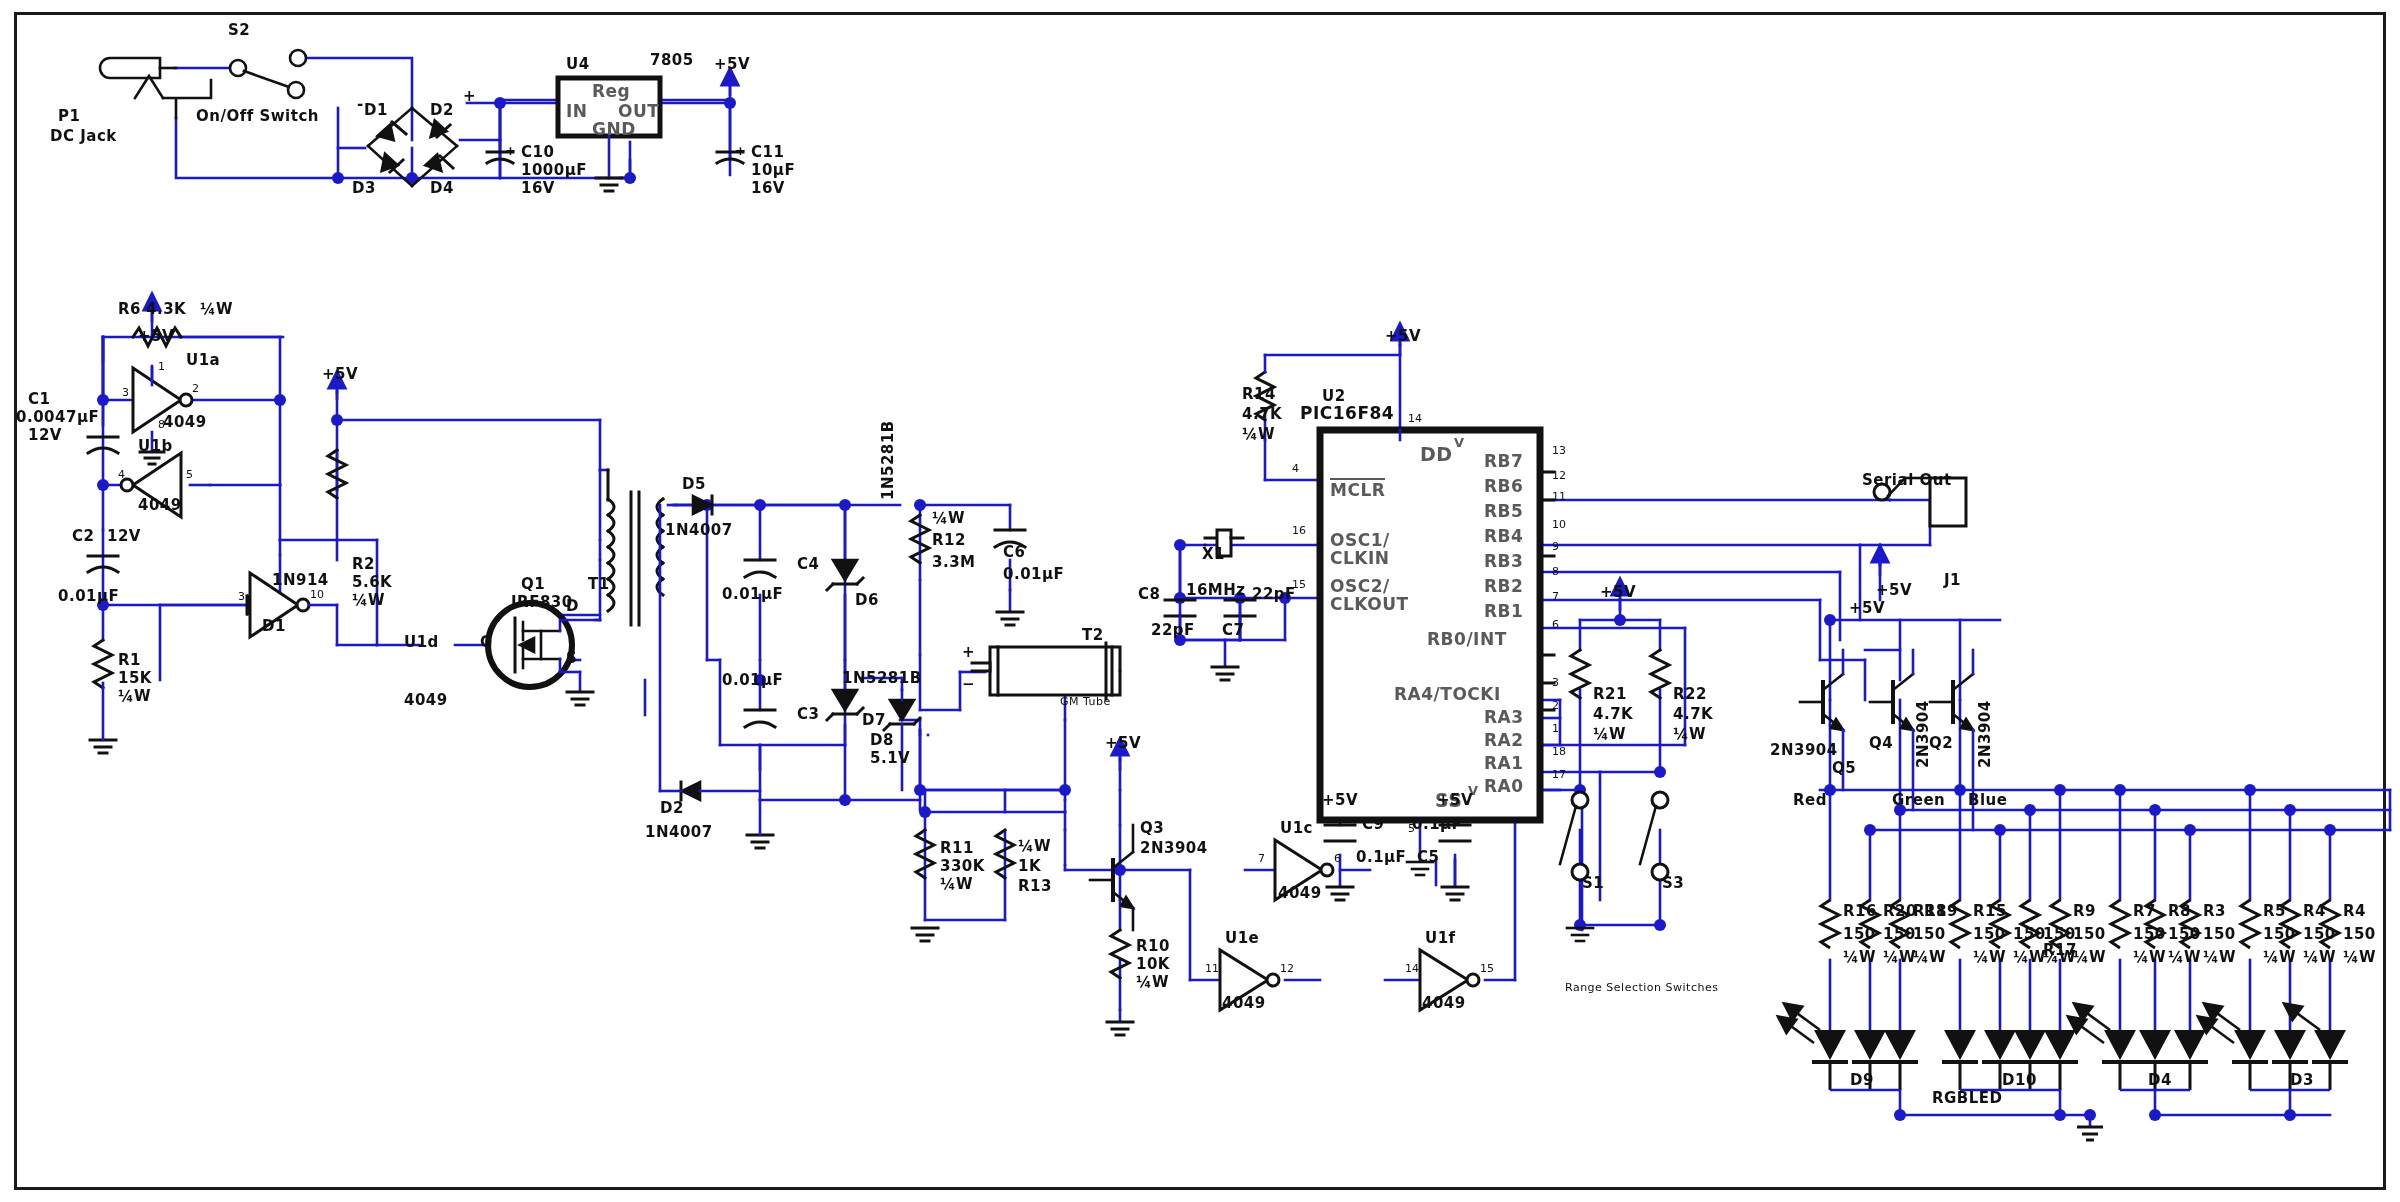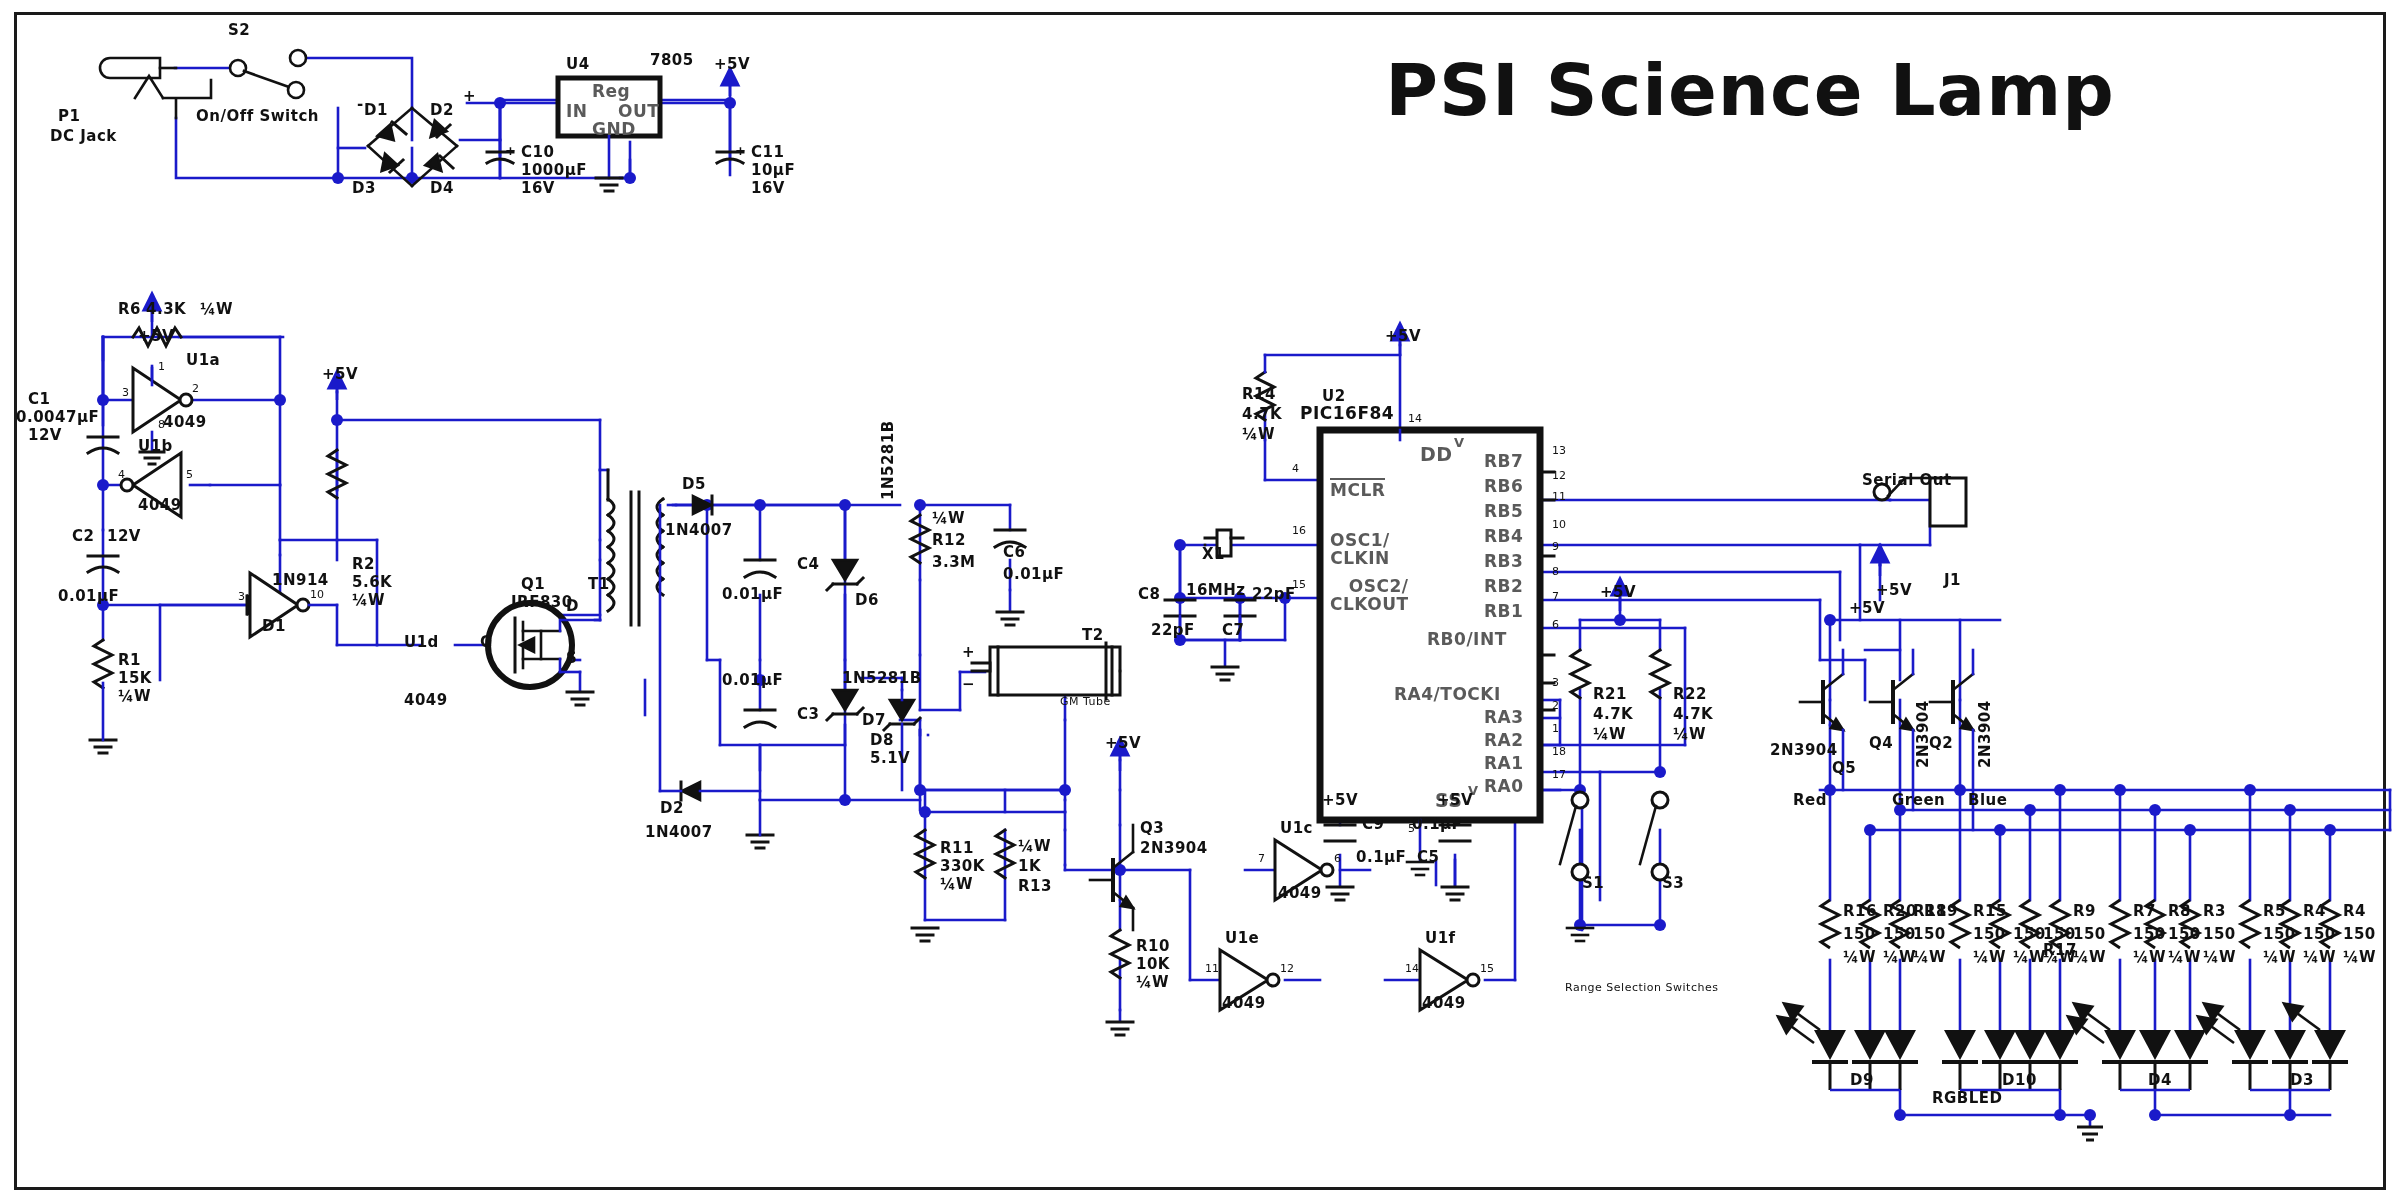--- a/index.html
+++ b/index.html
@@ -8,21 +8,21 @@
   #sheet{position:relative;width:2400px;height:1202px;background:#fff;overflow:hidden;}
   #frame{position:absolute;left:14px;top:12px;width:2372px;height:1178px;border:3px solid #1a1a1a;box-sizing:border-box;}
   svg.layer{position:absolute;left:0;top:0;width:2400px;height:1202px;}
   .lbl{position:absolute;color:#111;font-family:"DejaVu Sans",sans-serif;font-weight:bold;white-space:pre;line-height:1.08;letter-spacing:.5px;}
   .s13{font-size:13px;}
   .s15{font-size:15px;}
   .s17{font-size:17px;}
   .s19{font-size:19px;}
   .s11{font-size:11px;font-weight:normal;}
   .pin{position:absolute;font-size:11px;color:#111;font-family:"DejaVu Sans",sans-serif;font-weight:normal;}
-  .gray{color:#5a5a5a;text-align:right;}
+  .gray{color:#5a5a5a;}
   .vert{transform:rotate(-90deg);transform-origin:left top;}
   #title{position:absolute;left:1250px;top:50px;width:1000px;text-align:center;color:#111;
          font-family:"DejaVu Sans",sans-serif;font-size:72px;font-weight:bold;line-height:1.12;letter-spacing:1px;}
 </style>
 </head>
 <body>
 
 <div id="sheet">
   <div id="frame"></div>
 
@@ -746,21 +746,21 @@
           <path d="M2250,1090 L2330,1090"></path>
       </g>
       <g stroke="#111" stroke-width="3" fill="none">
         <path d="M2077,1127 h26"></path>
           <path d="M2082,1134 h16"></path>
           <path d="M2086,1140 h8"></path>
       </g>
     </g>
   </svg>
 
-  <div id="title"><span>PSI Science Lamp</span><br></div>
+  <div id="title"><br></div>
 
   <div class="lbl s15" style="left:58px;top:108px">P1</div>
   <div class="lbl s15" style="left:50px;top:128px">DC Jack</div>
   <div class="lbl s15" style="left:228px;top:22px">S2</div>
   <div class="lbl s15" style="left:196px;top:108px">On/Off Switch</div>
   <div class="lbl s15" style="left:357px;top:96px">-</div>
   <div class="lbl s15" style="left:463px;top:88px">+</div>
 
   <div class="lbl s15" style="left:362px;top:100px;opacity:0"></div>
   <div class="lbl s15" style="left:362px;top:95px;width:0;height:0"></div>

